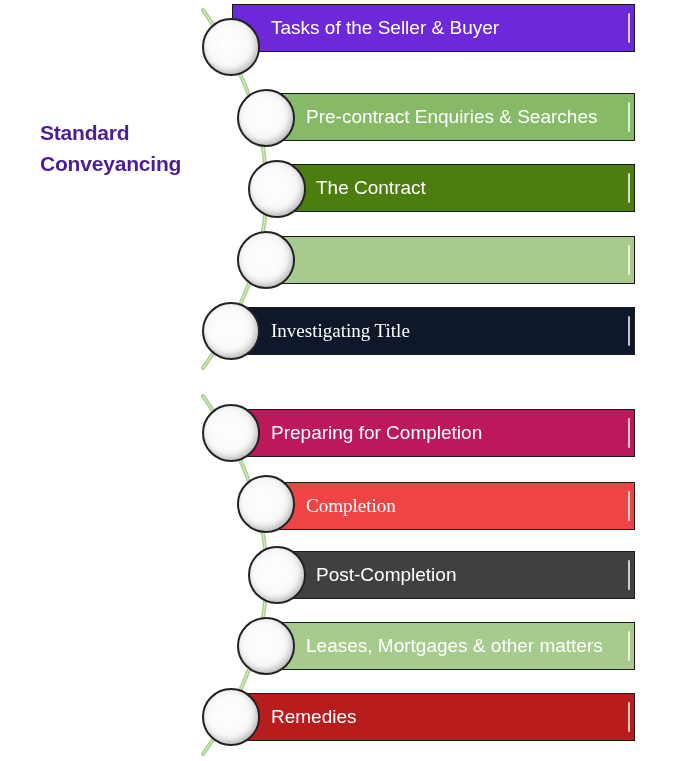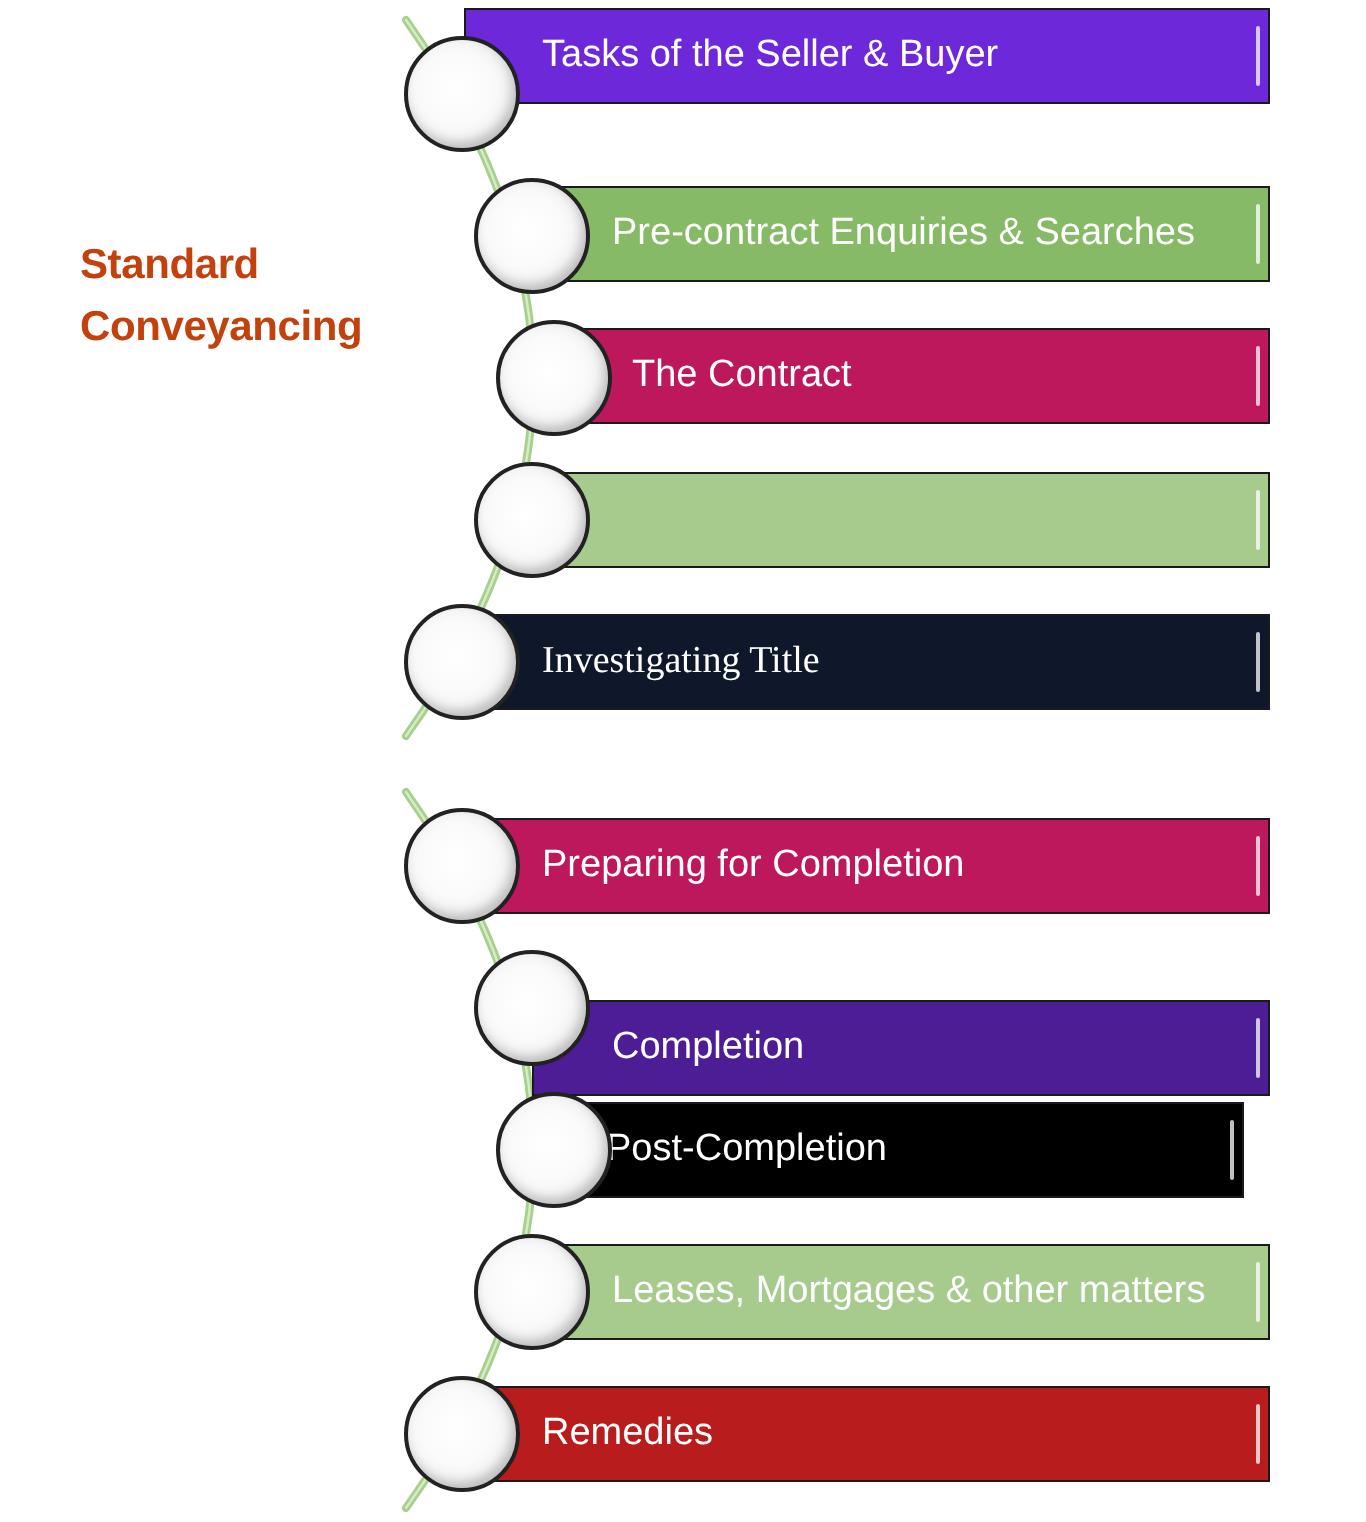--- a/index.html
+++ b/index.html
@@ -11,21 +11,21 @@
     width: 683px;
     height: 761px;
     position: relative;
     overflow: hidden;
     font-family: "Liberation Sans", "DejaVu Sans", sans-serif;
   }
   .heading {
     position: absolute;
     left: 40px;
     top: 117px;
-    color: #c2410c;
+    color: #4c1d95;
     font-weight: bold;
     font-size: 21px;
     line-height: 31px;
     letter-spacing: -0.2px;
   }
   .heading .line { display: block; white-space: nowrap; }
   .heading .sub { display: block; margin-top: 17px; }
 
   svg.connectors {
     position: absolute;
@@ -88,21 +88,21 @@
   <span class="bevel"></span>
 </div>
 <div class="circle" style="left:202px; top:18px;"></div>
 
 <div class="item" style="left:266px; top:93px; width:369px; padding-left:39px; background:#86ba66;">
   <span class="label">Pre-contract Enquiries &amp; Searches</span>
   <span class="bevel"></span>
 </div>
 <div class="circle" style="left:237px; top:89px;"></div>
 
-<div class="item" style="left:277px; top:164px; width:358px; padding-left:38px; background:#be185d;">
+<div class="item" style="left:277px; top:164px; width:358px; padding-left:38px; background:#4d7c0f;">
   <span class="label">The Contract</span>
   <span class="bevel"></span>
 </div>
 <div class="circle" style="left:248px; top:160px;"></div>
 
 <div class="item" style="left:266px; top:236px; width:369px; padding-left:39px; background:#a6cb8d;">
   <span class="bevel"></span>
 </div>
 <div class="circle" style="left:237px; top:231px;"></div>
 
@@ -111,27 +111,27 @@
   <span class="bevel"></span>
 </div>
 <div class="circle" style="left:202px; top:302px;"></div>
 
 <div class="item" style="left:232px; top:409px; width:403px; padding-left:38px; background:#be185d;">
   <span class="label">Preparing for Completion</span>
   <span class="bevel"></span>
 </div>
 <div class="circle" style="left:202px; top:404px;"></div>
 
-<div class="item" style="left:266px; top:500px; width:369px; padding-left:39px; background:#4c1d95;">
+<div class="item" style="left:266px; top:482px; width:369px; padding-left:39px; background:#ef4444;font-family:Liberation Serif, serif;">
   <span class="label">Completion</span>
   <span class="bevel"></span>
 </div>
 <div class="circle" style="left:237px; top:475px;"></div>
 
-<div class="item" style="left:264px; top:551px; width:358px; padding-left:38px; background:#000000;">
+<div class="item" style="left:277px; top:551px; width:358px; padding-left:38px; background:#404040;">
   <span class="label">Post-Completion</span>
   <span class="bevel"></span>
 </div>
 <div class="circle" style="left:248px; top:546px;"></div>
 
 <div class="item" style="left:266px; top:622px; width:369px; padding-left:39px; background:#a6cb8d;">
   <span class="label">Leases, Mortgages &amp; other matters</span>
   <span class="bevel"></span>
 </div>
 <div class="circle" style="left:237px; top:617px;"></div>

